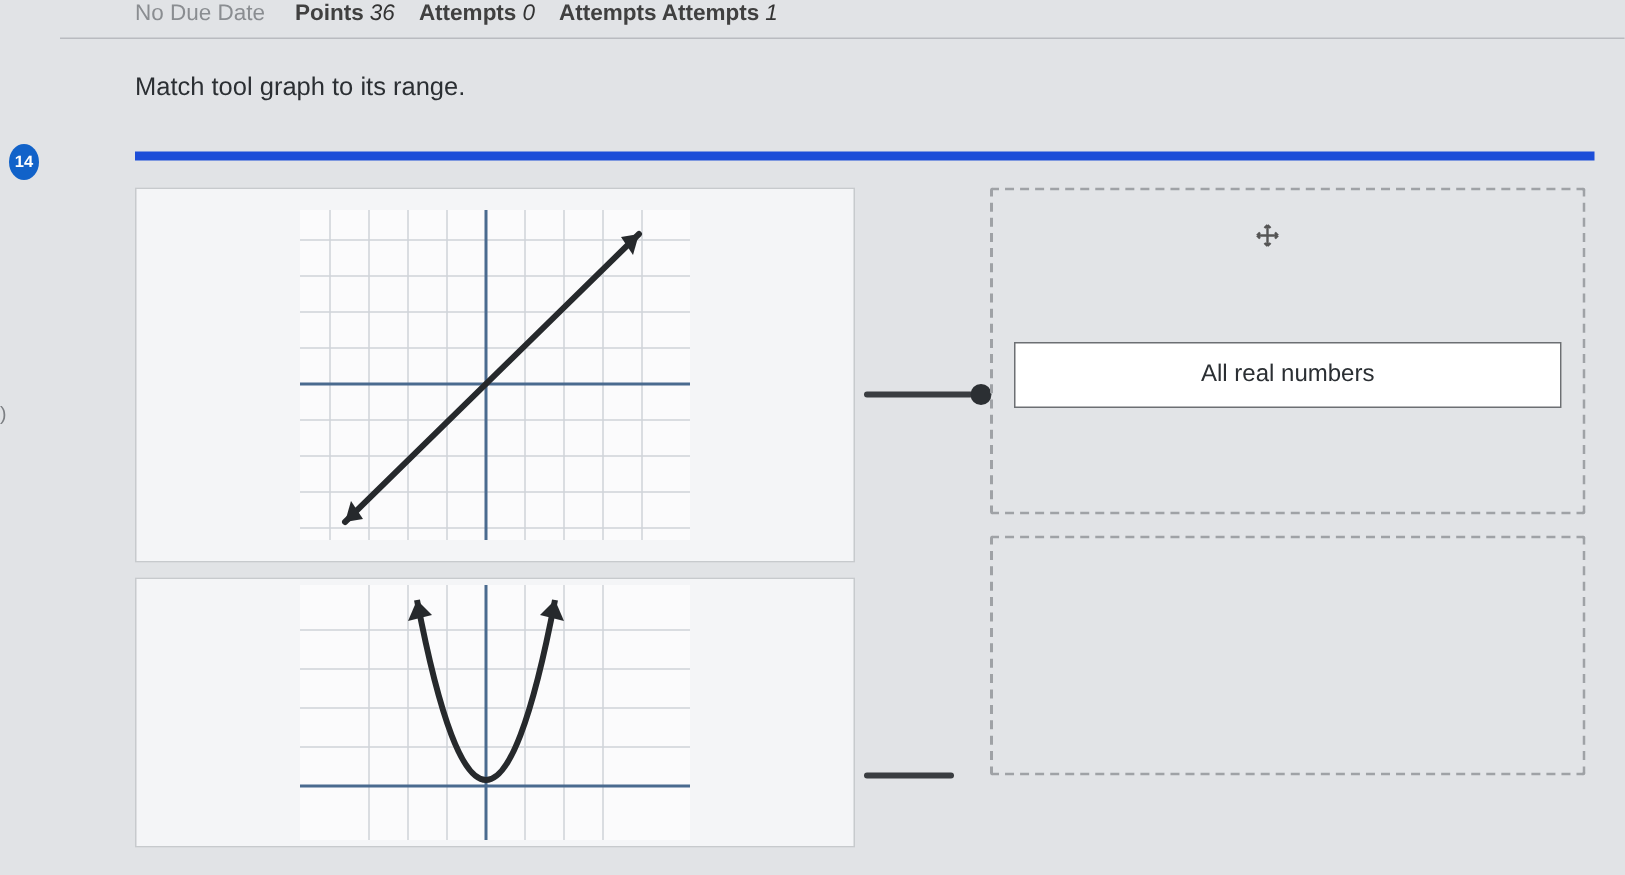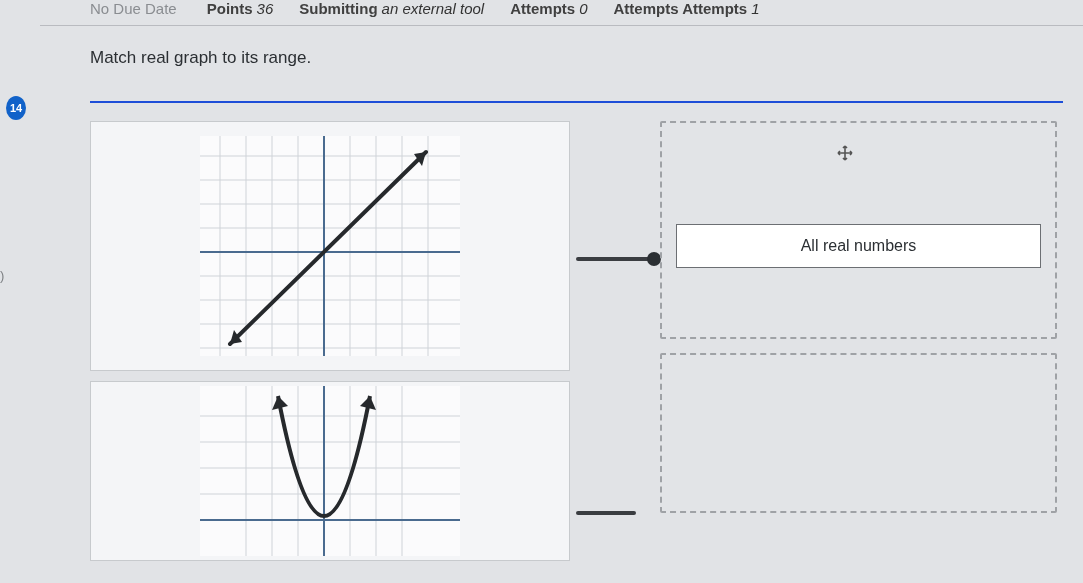--- a/index.html
+++ b/index.html
@@ -11,21 +11,21 @@
     overflow: hidden;
     color: #2b2f33;
   }
   .page {
     padding: 0 0 0 40px;
     position: relative;
   }
   .meta-bar {
     display: flex;
     align-items: center;
-    gap: 26px;
+    gap: 16px;
     padding: 0 0 8px 50px;
     border-bottom: 1px solid #b9bbc0;
     font-size: 15px;
     color: #3a3d41;
   }
   .meta-bar .dim { color: #8a8d91; margin-right: 4px; }
   .meta-bar strong { font-weight: 700; color: #404040; }
   .meta-bar .val { color: #333; margin-left: 4px; font-style: italic; }
 
   .question-wrap {
@@ -34,21 +34,21 @@
   }
   .prompt {
     font-size: 17px;
     color: #2b2f33;
     margin-bottom: 6px;
   }
 
   .match-area {
     display: flex;
     gap: 0;
-    border-top: 2px solid #1d4ed8;
+    border-top: 6px solid #1d4ed8;
     padding-top: 18px;
     margin-top: 33px;
   }
 
   .left-col {
     width: 480px;
     display: flex;
     flex-direction: column;
     gap: 10px;
   }
@@ -147,32 +147,29 @@
 
   <div class="qnum">14</div>
   <div class="side-marker">)</div>
 
   <div class="meta-bar">
     <span><span class="dim">No Due Date</span></span>
     <span>
       <strong>Points</strong><span class="val">36</span>
     </span>
     <span>
-      <strong>Submitting</strong><span class="val">an external tool</span>
-    </span>
-    <span>
       <strong>Attempts</strong><span class="val">0</span>
     </span>
     <span>
       <strong>Attempts Attempts</strong><span class="val">1</span>
     </span>
   </div>
 
   <div class="question-wrap">
-    <div class="prompt">Match real graph to its range.</div>
+    <div class="prompt">Match tool graph to its range.</div>
 
     <div class="match-area">
 
       <div class="left-col">
 
         <div class="graph-card tall">
           <svg class="graph" width="260" height="220" viewBox="0 0 260 220">
             <rect x="0" y="0" width="260" height="220" fill="#fbfbfc"></rect>
             <g stroke="#cfd3d8" stroke-width="1">
               <line x1="20" y1="0" x2="20" y2="220"></line>

